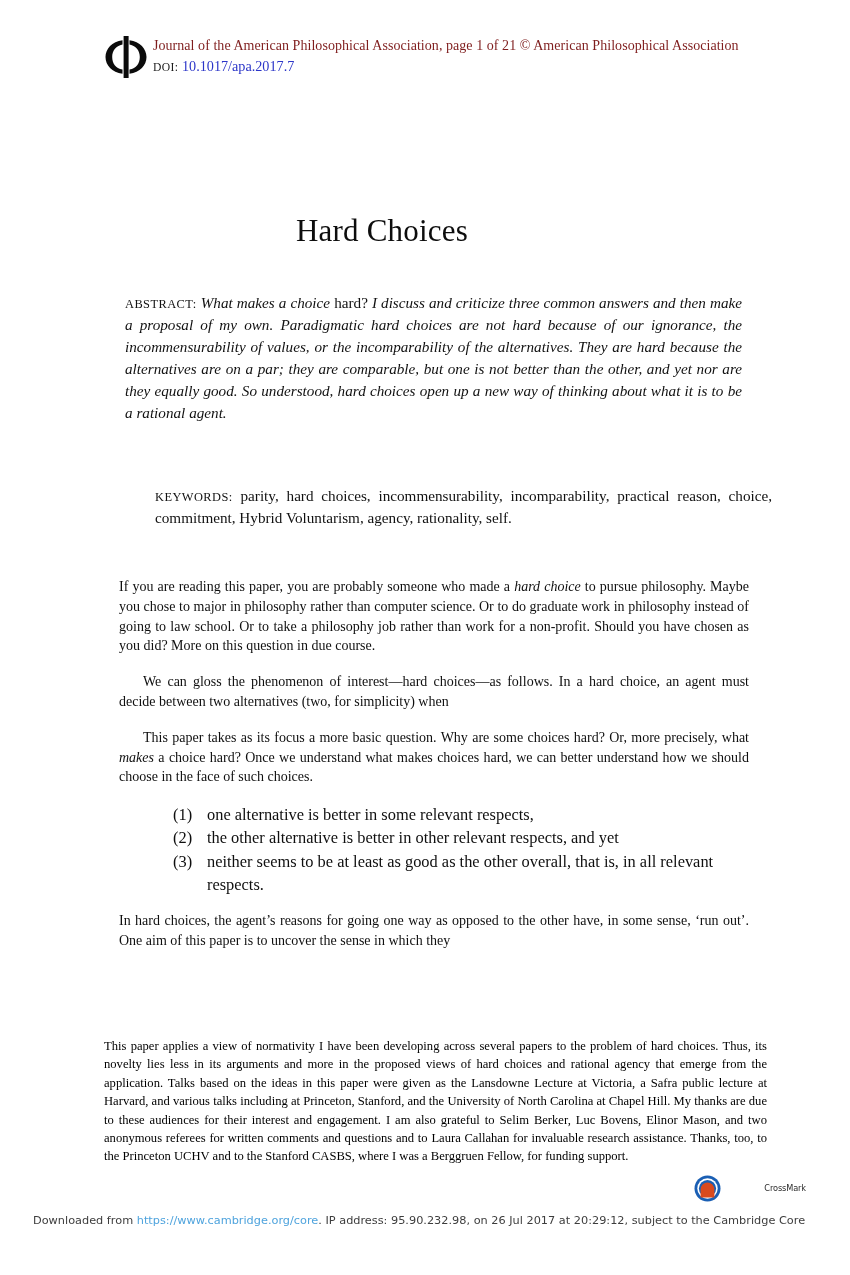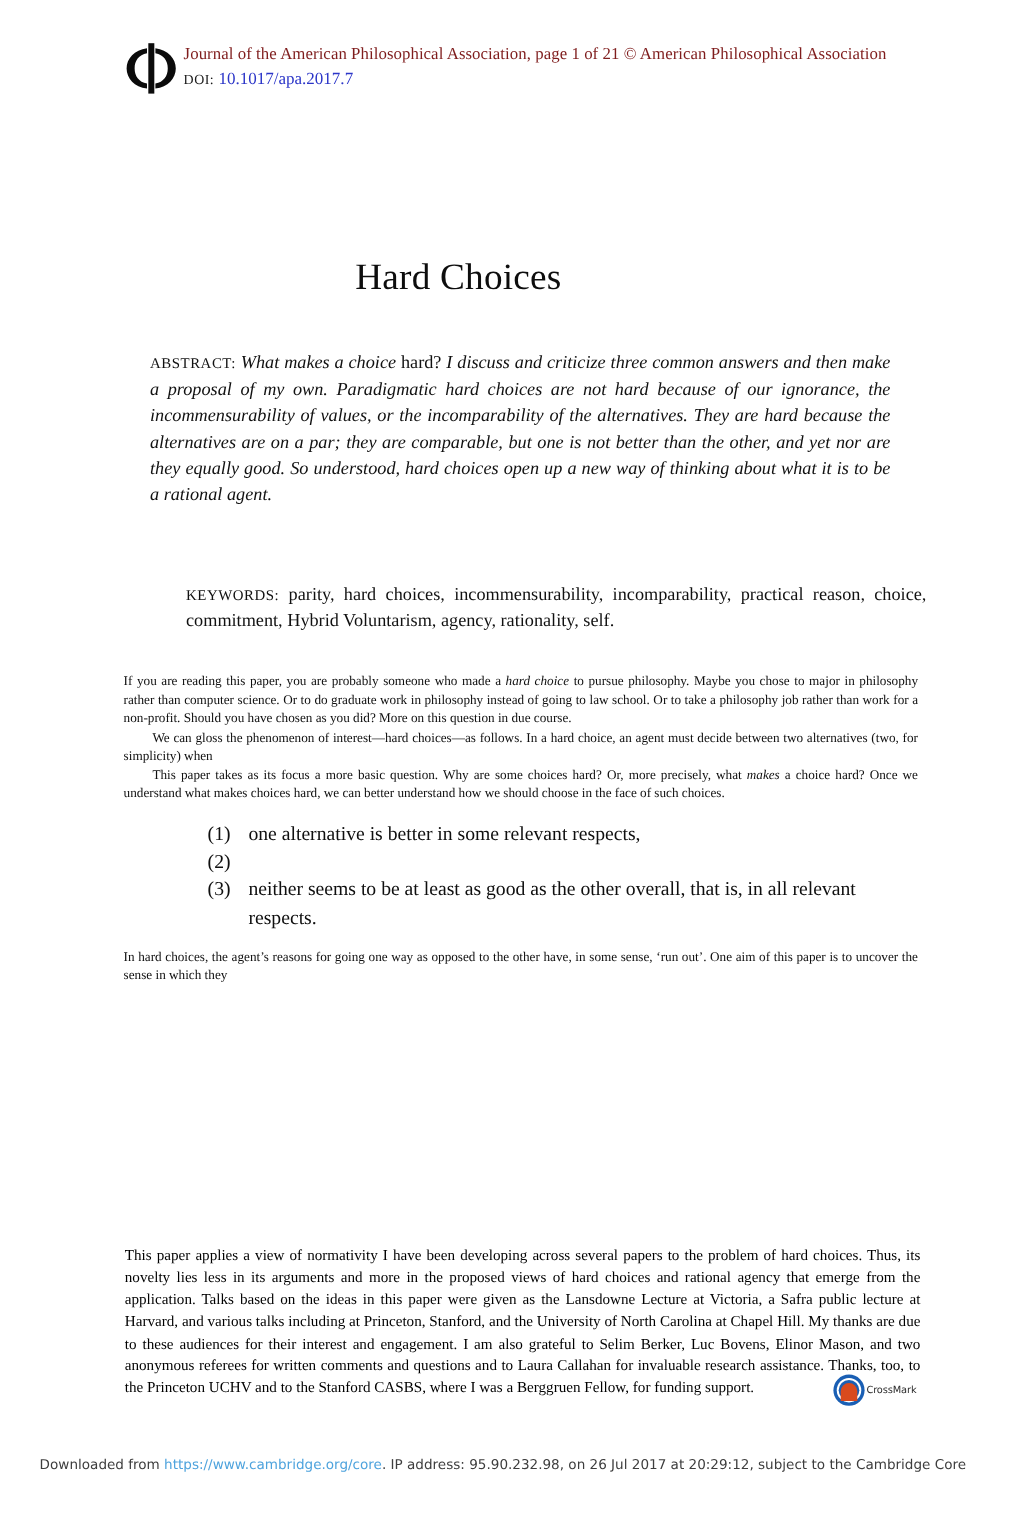--- a/index.html
+++ b/index.html
@@ -117,25 +117,25 @@
   }
 
   
   .body-block {
     position: absolute;
     left: 103px;
     top: 561px;
     width: 662px;
   }
   .body-para {
-    font-size: 11px;
+    font-size: 14px;
     line-height: 1.415;
     text-align: justify;
     color: #0f0f0f;
-    margin: 0;
+    margin: 16px;
     hyphens: none;
   }
   .body-para.indent {
     text-indent: 24px;
   }
 
   .enum-list {
     margin: 13px 0 0 0;
     padding: 0;
     list-style: none;
@@ -187,25 +187,26 @@
   .cam-footer .lnk {
     color: #4ea3dd;
   }
   .cam-footer-line2 {
     white-space: nowrap;
   }
 
   .crossmark {
     position: absolute;
     left: 694px;
-    top: 1143px;
+    top: 1173px;
     width: 112px;
     height: 30px;
     display: flex;
     align-items: center;
+    justify-content: space-between;
   }
   .crossmark-badge {
     position: relative;
     width: 27px;
     height: 27px;
     flex: 0 0 27px;
   }
   .crossmark-label {
     font-family: "DejaVu Sans", "Liberation Sans", sans-serif;
     font-size: 8.2px;
@@ -262,20 +263,21 @@
 
     <p class="body-para indent"><span>This paper takes as its focus a more basic question. Why are some choices hard? Or, more precisely, what </span><em>makes</em><span> a choice hard? Once we understand what makes choices hard, we can better understand how we should choose in the face of such choices.</span></p>
 
     <ul class="enum-list">
       <li class="enum-item">
         <span class="enum-num">(1)</span>
         <span class="enum-text">one alternative is better in some relevant respects,</span>
       </li>
       <li class="enum-item">
         <span class="enum-num">(2)</span>
+        <span class="enum-text">the other alternative is better in other relevant respects, and yet</span>
       </li>
       <li class="enum-item">
         <span class="enum-num">(3)</span>
         <span class="enum-text">neither seems to be at least as good as the other overall, that is, in all relevant respects.</span>
       </li>
     </ul>
 
     <p class="body-para post-list-para">In hard choices, the agent’s reasons for going one way as opposed to the other have, in some sense, ‘run out’. One aim of this paper is to uncover the sense in which they</p>
   </div>
 

